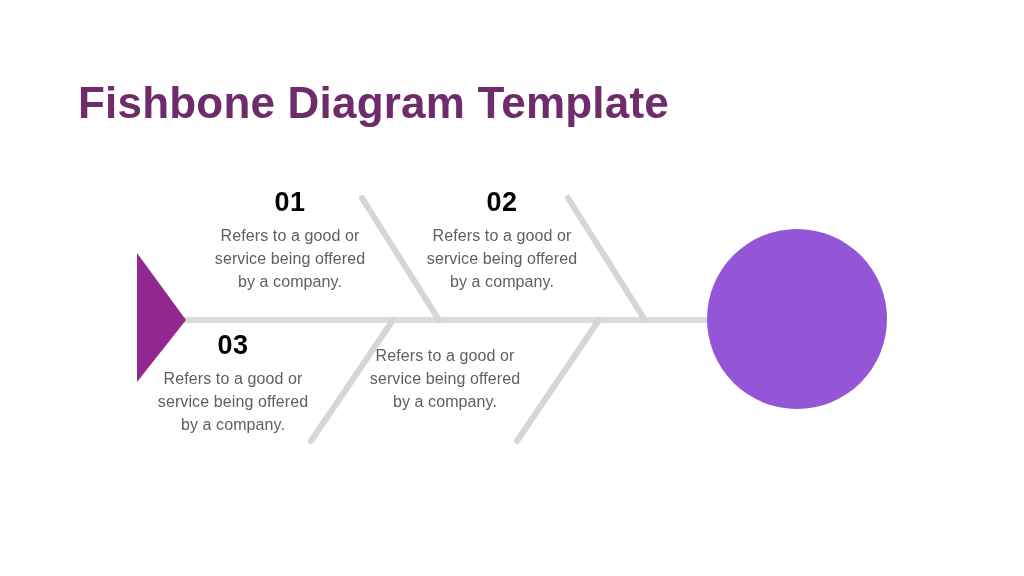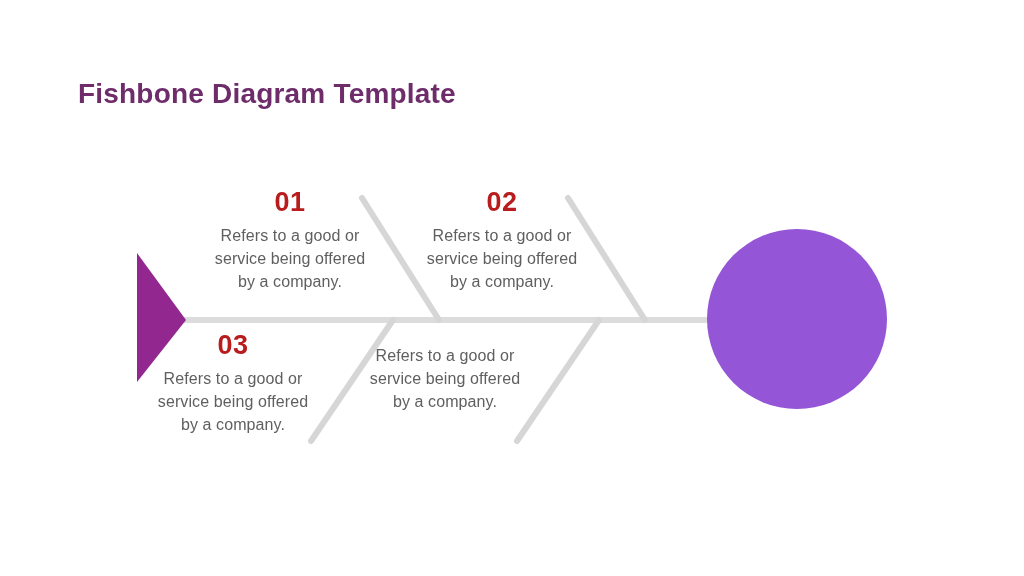--- a/index.html
+++ b/index.html
@@ -22,21 +22,21 @@
     height: 576px;
     background: #ffffff;
   }
 
   
   #title {
     position: absolute;
     left: 78px;
     top: 78px;
     font-family: "Liberation Sans", sans-serif;
-    font-size: 28px;
+    font-size: 44px;
     font-weight: bold;
     letter-spacing: 0.2px;
     color: #6E2C6B;
     white-space: nowrap;
   }
 
   
   #diagram-svg {
     position: absolute;
     left: 0;
@@ -49,21 +49,21 @@
   .cause-block {
     position: absolute;
     width: 190px;
     text-align: center;
   }
 
   .cause-number {
     font-family: "Liberation Sans", sans-serif;
     font-size: 27px;
     font-weight: bold;
-    color: #b91c1c;
+    color: #000000;
     line-height: 1;
     letter-spacing: 0.5px;
   }
 
   .cause-text {
     margin-top: 8px;
     font-family: "Liberation Sans", sans-serif;
     font-size: 16px;
     font-weight: normal;
     color: #5F5F5F;

